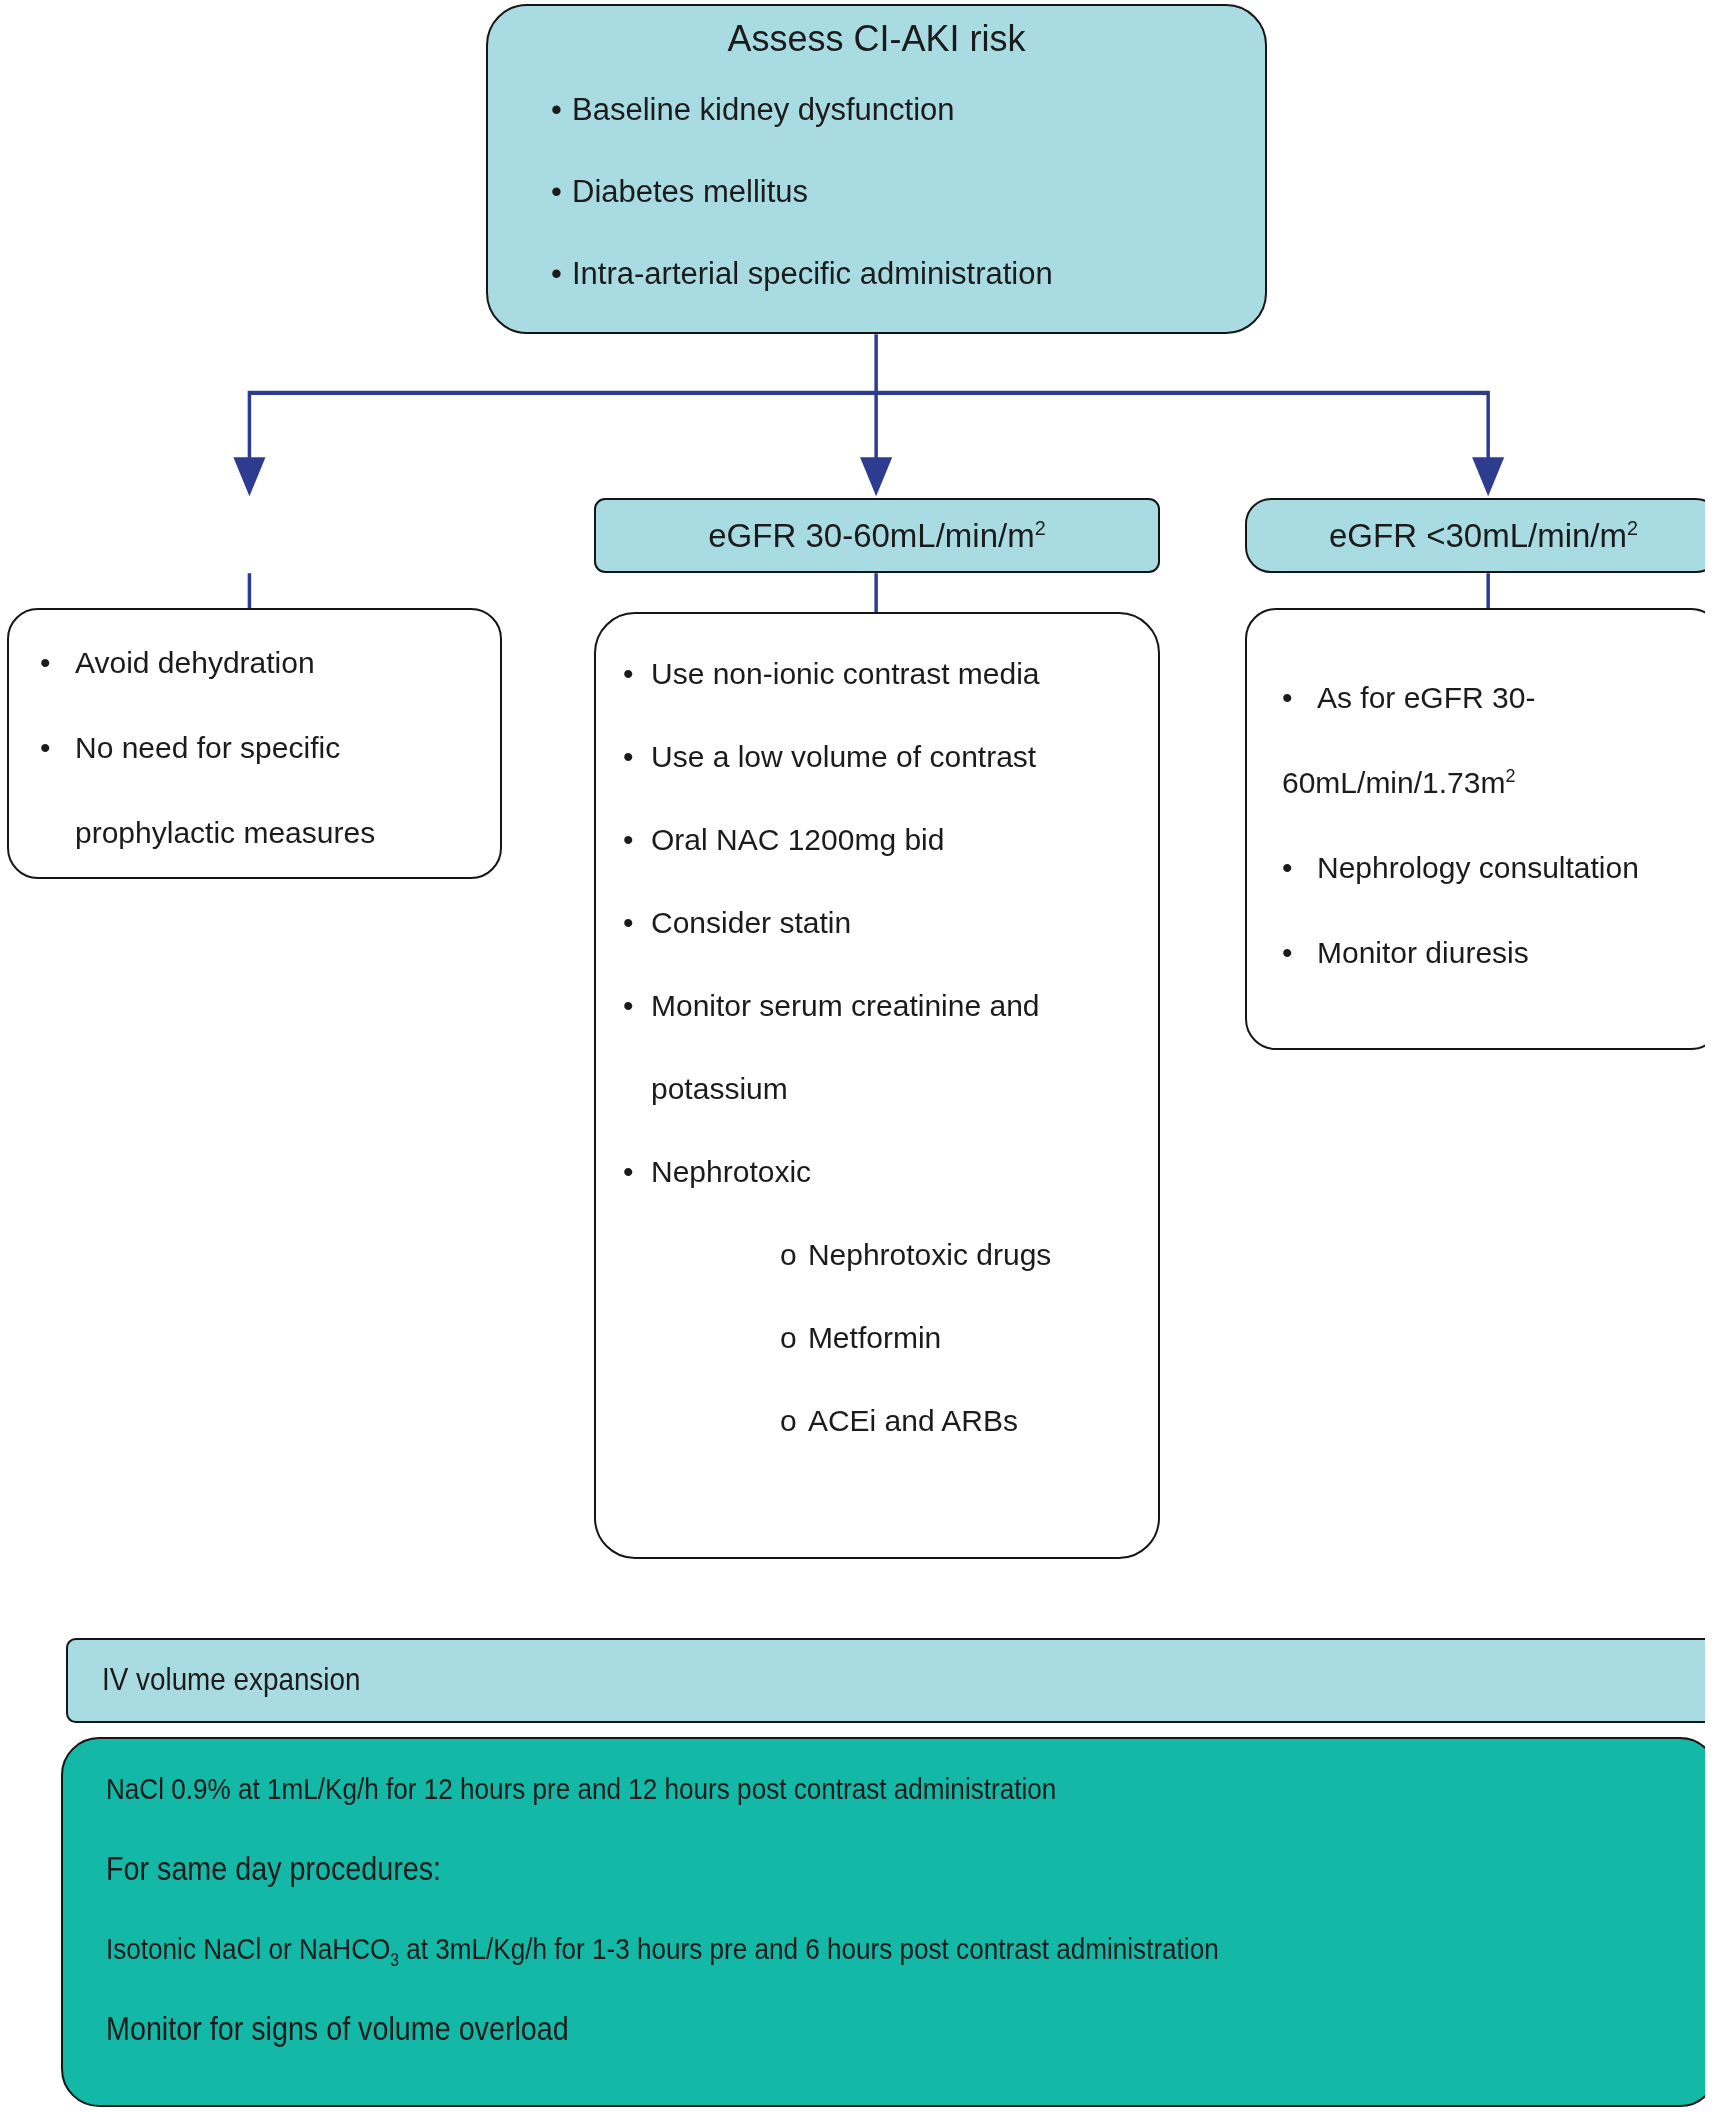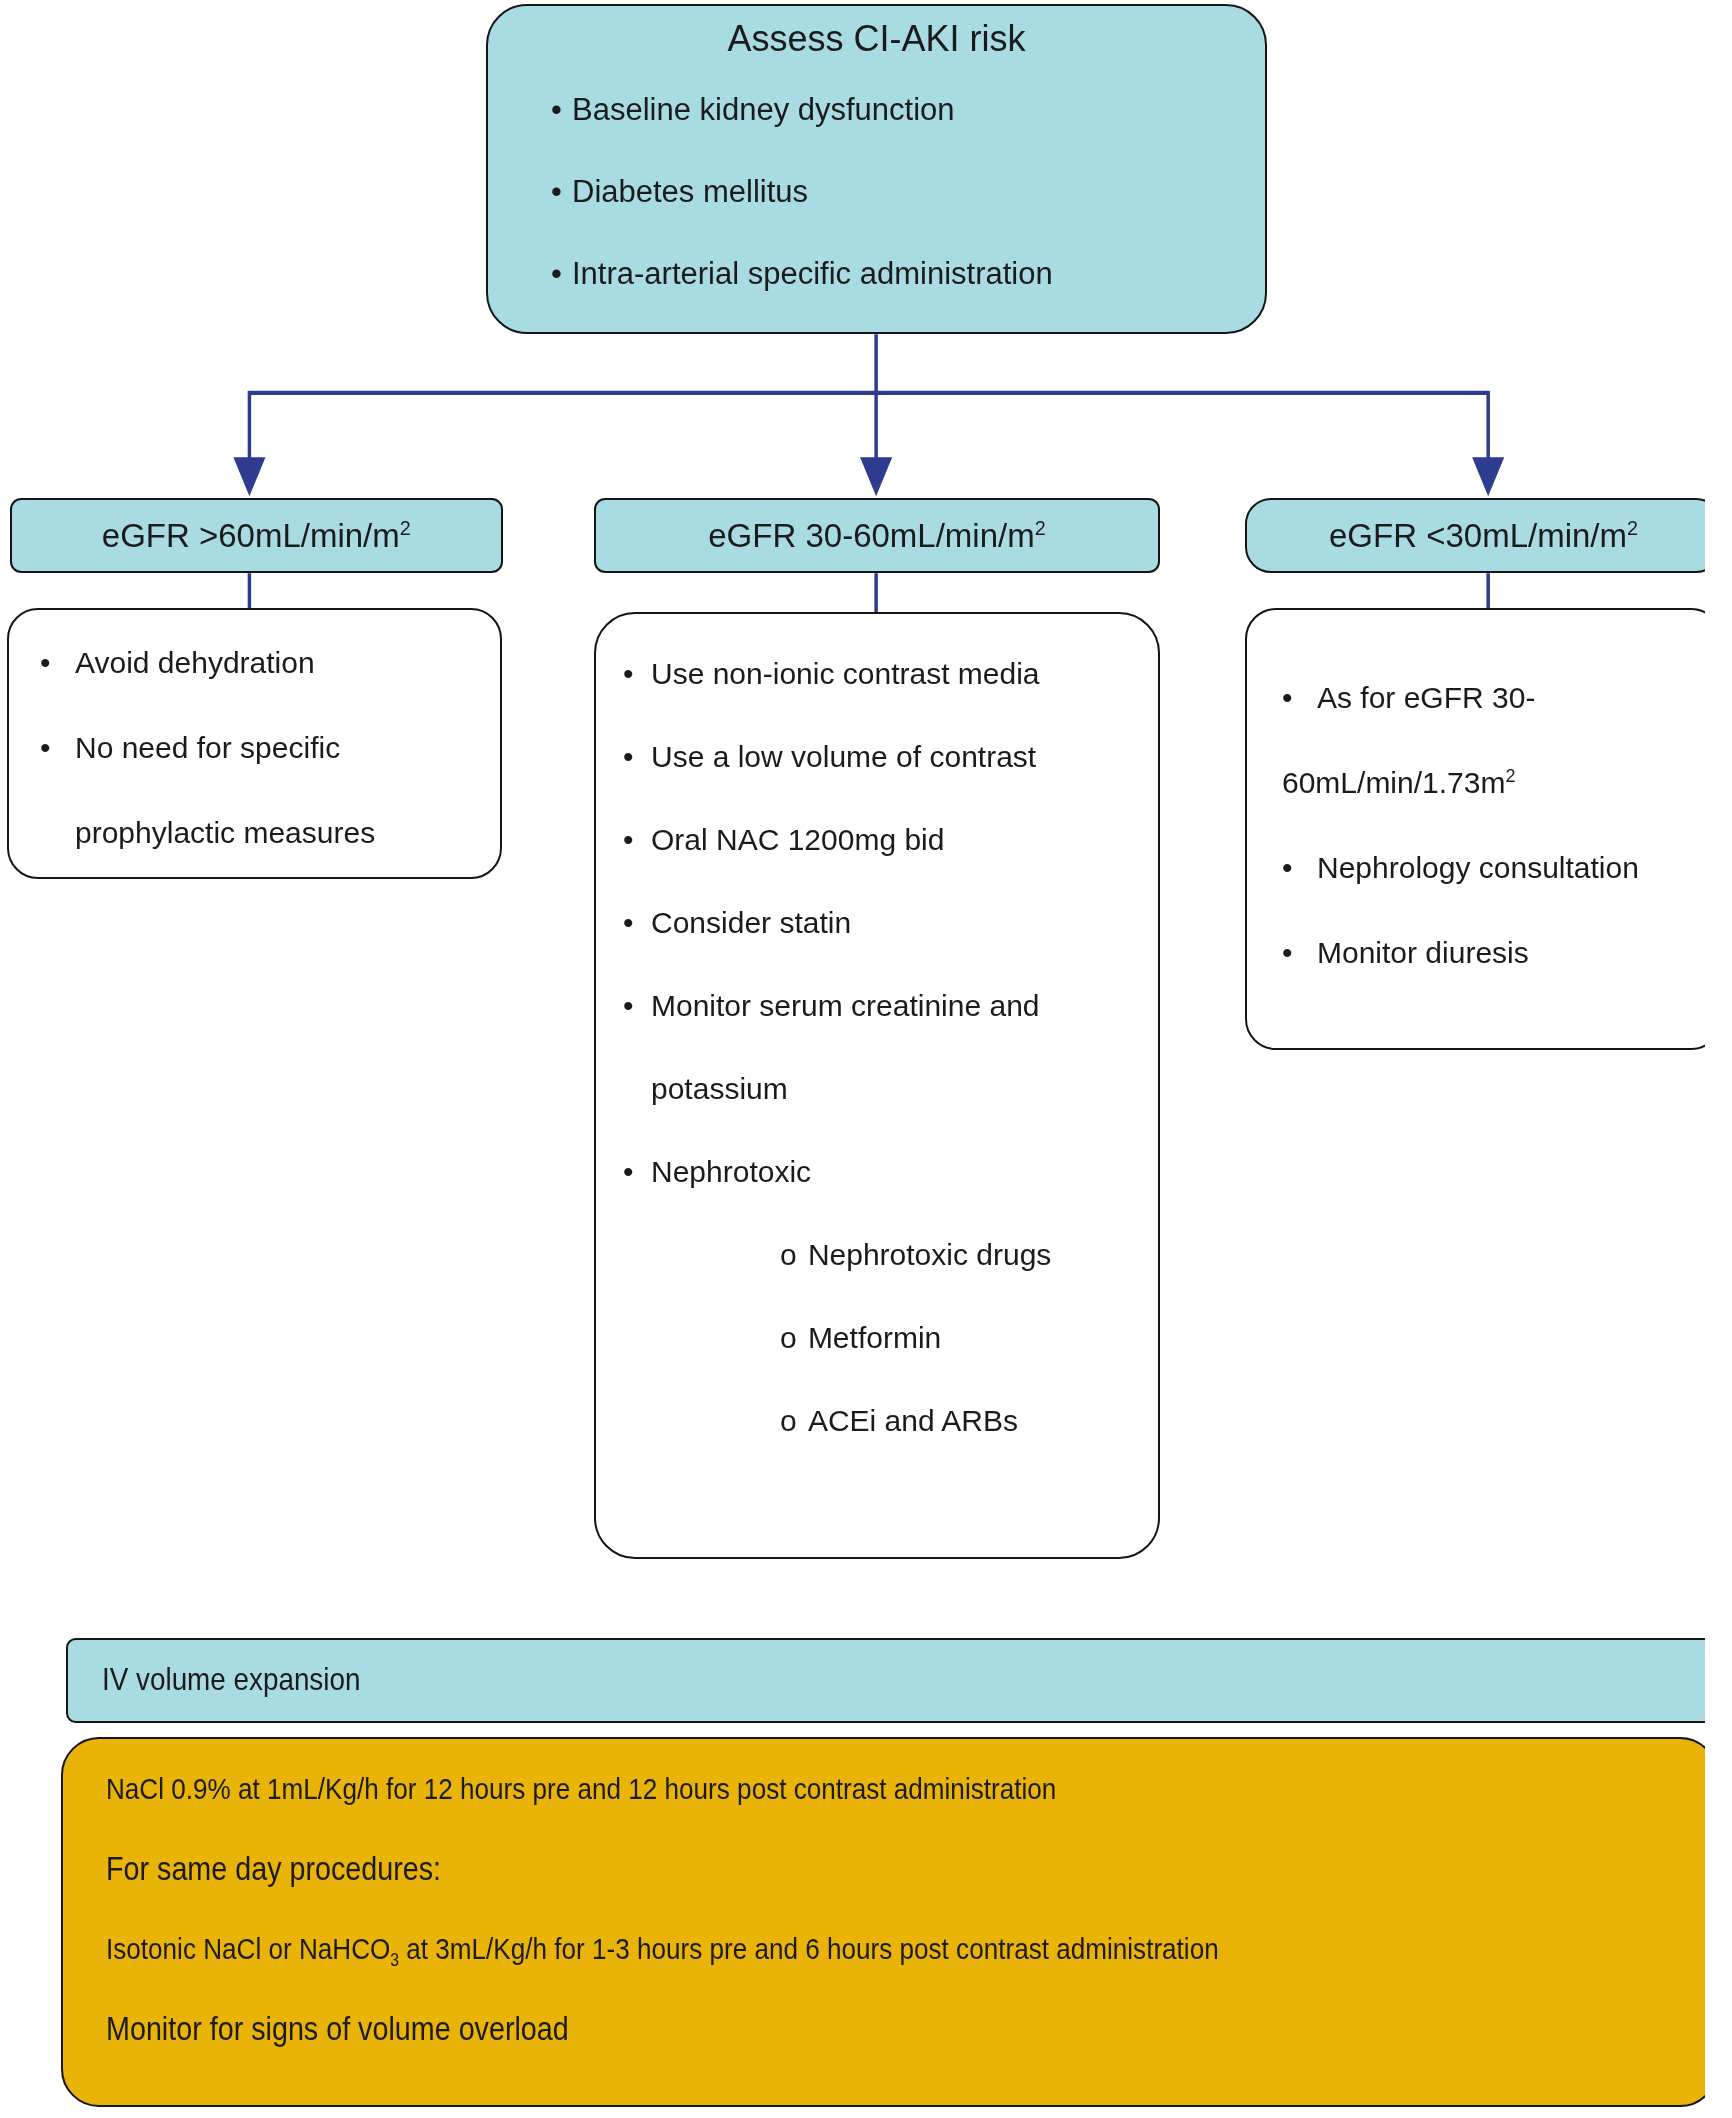--- a/index.html
+++ b/index.html
@@ -18,21 +18,21 @@
     position: absolute;
     left: 0; top: 0;
     width: 1732px;
     height: 2119px;
     pointer-events: none;
   }
 
   .box {
     position: absolute;
     border: 2.8px solid #151515;
-    background: #eab308;
+    background: #14b8a6;
   }
   .teal { background: #a9dbe2; }
 
   
   .top-box { left: 486px; top: 4.2px; width: 781px; height: 330px; border-radius: 41px; }
   .top-title {
     margin-top: 9.8px;
     text-align: center;
     font-size: 36px;
     line-height: 45px;
@@ -128,23 +128,20 @@
 
   <div class="box teal top-box">
     <div class="top-title">Assess CI-AKI risk</div>
     <div class="top-rows">
       <div class="bullet"><span class="dot">•</span><span>Baseline kidney dysfunction</span></div>
       <div class="bullet"><span class="dot">•</span><span>Diabetes mellitus</span></div>
       <div class="bullet"><span class="dot">•</span><span>Intra-arterial specific administration</span></div>
     </div>
   </div>
 
-  <div class="box teal header header-left">
-    <span>eGFR &gt;60mL/min/m</span><sup>2</sup>
-  </div>
   <div class="box teal header header-mid">
     <span>eGFR 30-60mL/min/m</span><sup>2</sup>
   </div>
   <div class="box teal header header-right">
     <span>eGFR &lt;30mL/min/m</span><sup>2</sup>
   </div>
 
   <div class="box content content-left">
     <div class="bullet"><span class="dot">•</span><span>Avoid dehydration</span></div>
     <div class="bullet"><span class="dot">•</span><span>No need for specific prophylactic measures</span></div>

